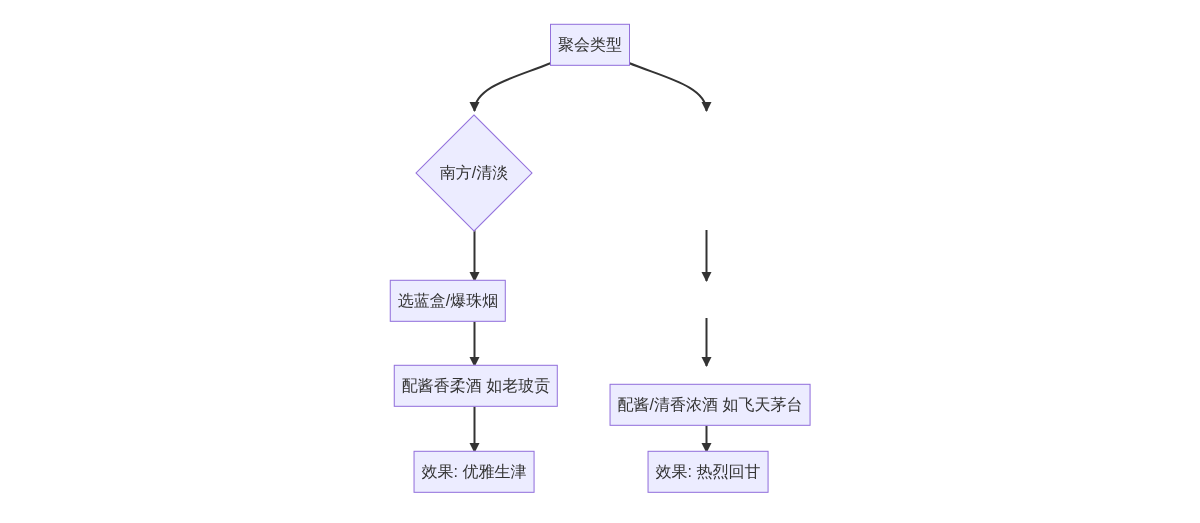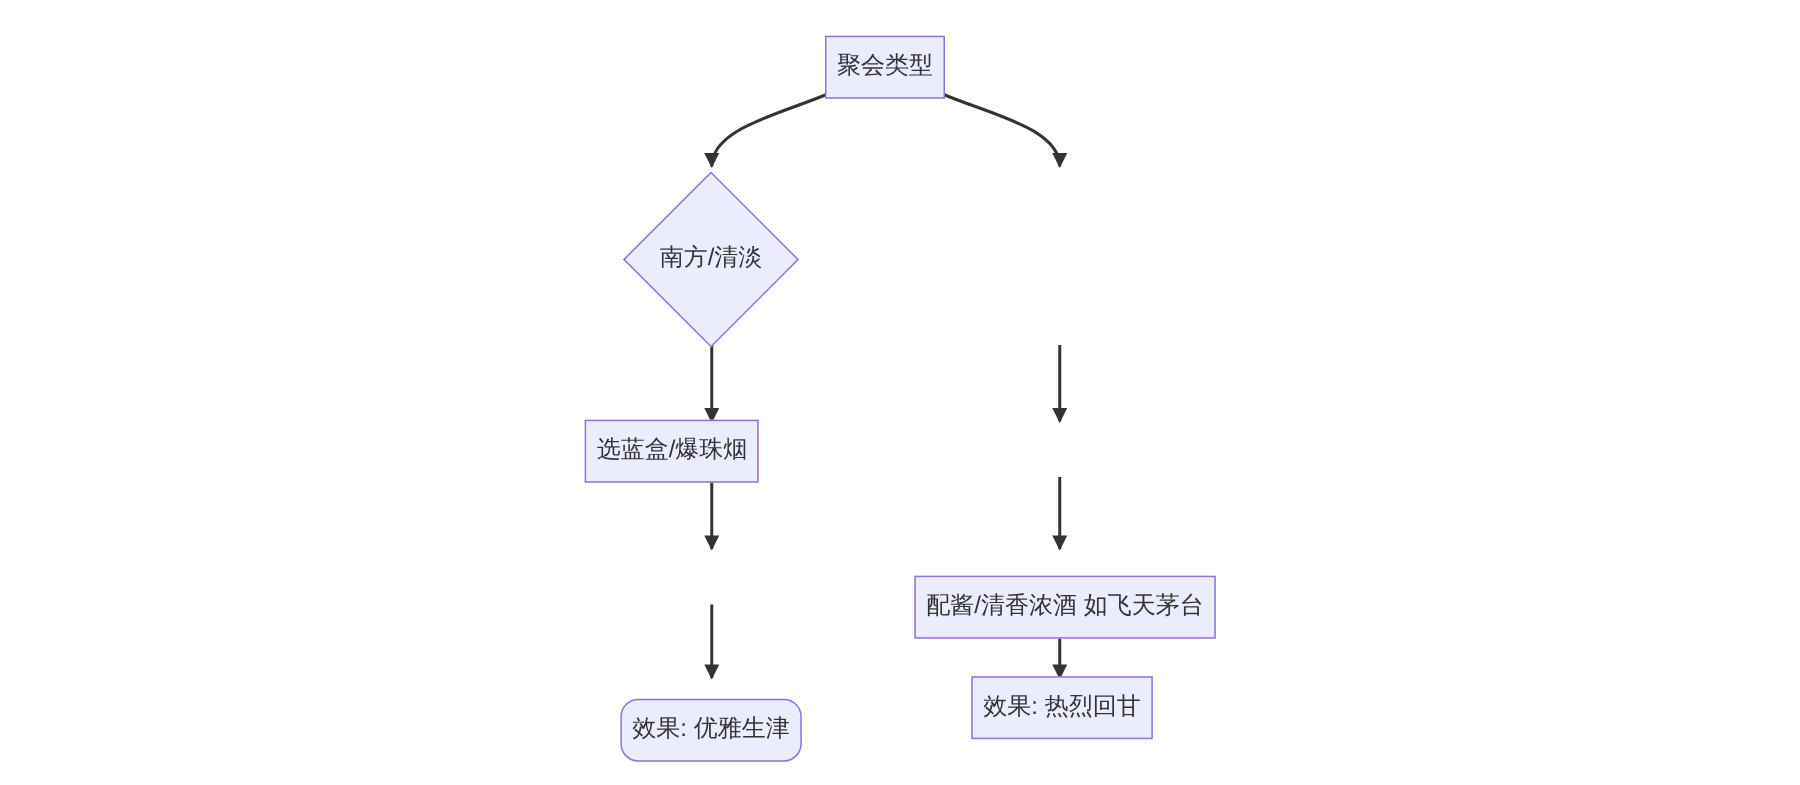--- a/index.html
+++ b/index.html
@@ -90,21 +90,24 @@
     <span>聚会类型</span>
   </div>
 
   <div class="node diamond-node" style="left:474px; top:173px;">
     <div class="diamond-shape"></div>
     <span class="diamond-label">南方/清淡</span>
   </div>
   <div class="node rect-node" style="left:448px; top:301px;">
     <span>选蓝盒/爆珠烟</span>
   </div>
-  <div class="node rect-node" style="left:474px; top:487px;border-radius:12px;">
+  <div class="node rect-node" style="left:476px; top:386px;">
+    <span>配酱香柔酒 如老玻贡</span>
+  </div>
+  <div class="node rect-node" style="left:474px; top:472px;">
     <span>效果: 优雅生津</span>
   </div>
 
   <div class="node rect-node" style="left:710px; top:405px;">
     <span>配酱/清香浓酒 如飞天茅台</span>
   </div>
   <div class="node rect-node" style="left:708px; top:472px;">
     <span>效果: 热烈回甘</span>
   </div>
 

